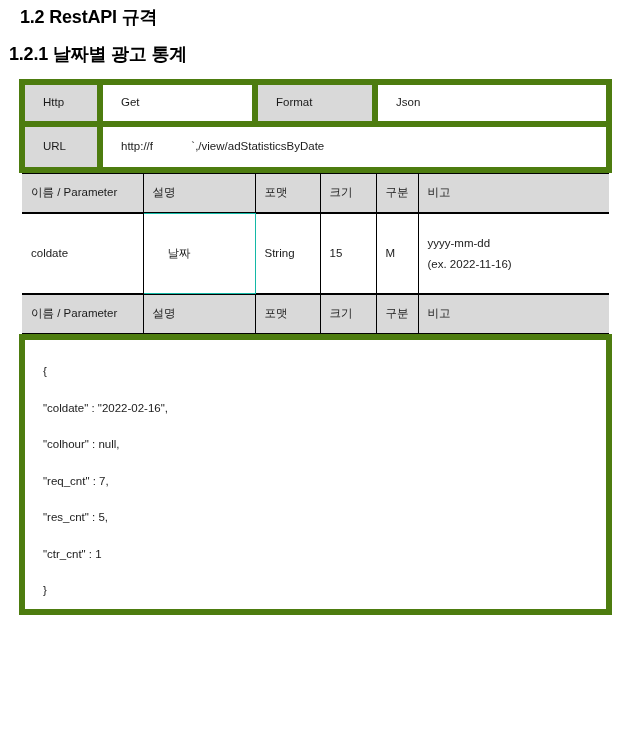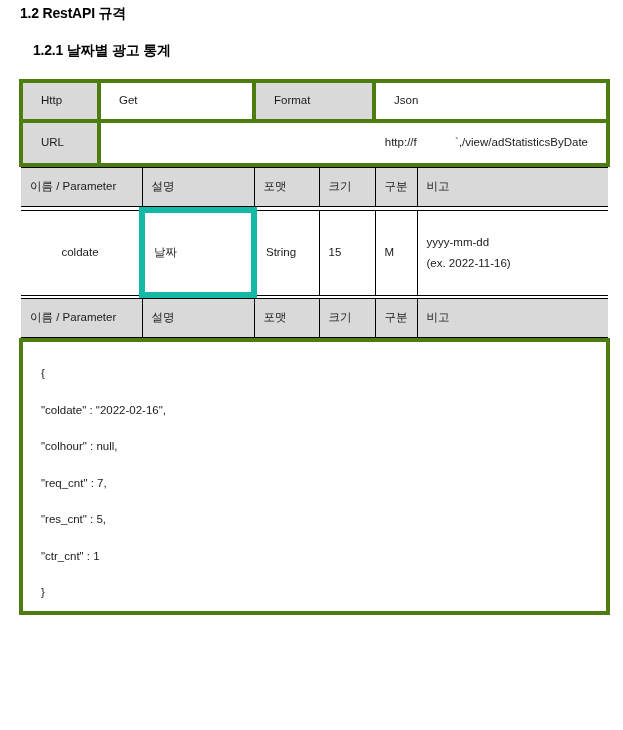--- a/index.html
+++ b/index.html
@@ -18,28 +18,28 @@
   .page {
     position: relative;
     width: 623px;
     height: 730px;
     overflow: hidden;
   }
 
   
   .heading {
     position: absolute;
-    font-size: 14px;
+    font-size: 18px;
     font-weight: bold;
     color: #000000;
     letter-spacing: -0.2px;
     white-space: nowrap;
   }
   .h-l2 { left: 20px; top: 5px; }
-  .h-l3 { left: 33px; top: 42px; }
+  .h-l3 { left: 9px; top: 42px; }
 
   .spell {
     display: inline;
     background-image:
       linear-gradient(45deg, transparent 45%, #e8342a 45%, #e8342a 55%, transparent 55%),
       linear-gradient(-45deg, transparent 45%, #e8342a 45%, #e8342a 55%, transparent 55%);
     background-size: 4px 3px;
     background-repeat: repeat-x;
     background-position: 0 100%;
     padding-bottom: 2px;
@@ -49,21 +49,21 @@
   .spec-table {
     position: absolute;
     left: 19px;
     top: 79px;
     width: 587px;
     border-collapse: collapse;
     table-layout: fixed;
     font-size: 11.5px;
   }
   .spec-table td {
-    border: 4px solid #4d7c0f;
+    border: 6px solid #4d7c0f;
     padding: 0 18px;
     vertical-align: middle;
     color: #1a1a1a;
     font-weight: normal;
     line-height: 1.55;
   }
   .gray { background: #d9d9d9; }
   .white { background: #ffffff; }
 
   .r-http td   { height: 36px; }
@@ -81,21 +81,21 @@
   .json-body {
     padding-top: 13px;
   }
   .json-line {
     height: 36.5px;
     line-height: 36.5px;
     white-space: pre;
     font-size: 11.5px;
   }
 
-  .url-text { white-space: pre; text-align: right; }
+  .url-text { white-space: pre; }
   .redacted { color: transparent; }
 
   .desc-cell { line-height: 1.75; }
 </style>
 </head>
 <body>
 
 <div class="page">
 
   <div class="heading h-l2"><span>1.2 </span><span class="spell">RestAPI</span><span> 규격</span></div>
@@ -156,22 +156,22 @@
             <colgroup>
               <col style="width:121px">
                 <col style="width:112px">
                 <col style="width:65px">
               <col style="width:56px">
                 <col style="width:42px">
                 <col style="width:191px">
             </colgroup>
             <tbody>
                 <tr>
-              <td class="white" style="border:1px solid #000;border-left:none;height:79px;padding:0 9px;text-align:center;">coldate</td>
-              <td class="white" style="border:6px solid #14b8a6;height:79px;padding:0 9px;">날짜</td>
+              <td class="white" style="border:1px solid #000;border-left:none;height:79px;padding:0 9px;">coldate</td>
+              <td class="white" style="border:1px solid #14b8a6;height:79px;padding:0 24px;">날짜</td>
               <td class="white" style="border:1px solid #000;height:79px;padding:0 9px;">String</td>
               <td class="white" style="border:1px solid #000;height:79px;padding:0 9px;">15</td>
               <td class="white" style="border:1px solid #000;height:79px;padding:0 9px;">M</td>
               <td class="white" style="border:1px solid #000;border-right:none;height:79px;padding:0 9px;line-height:1.75;">
                 <div>yyyy-mm-dd</div>
                 <div>(ex. 2022-11-16)</div>
               </td>
             </tr>
           </tbody>
             </table>

